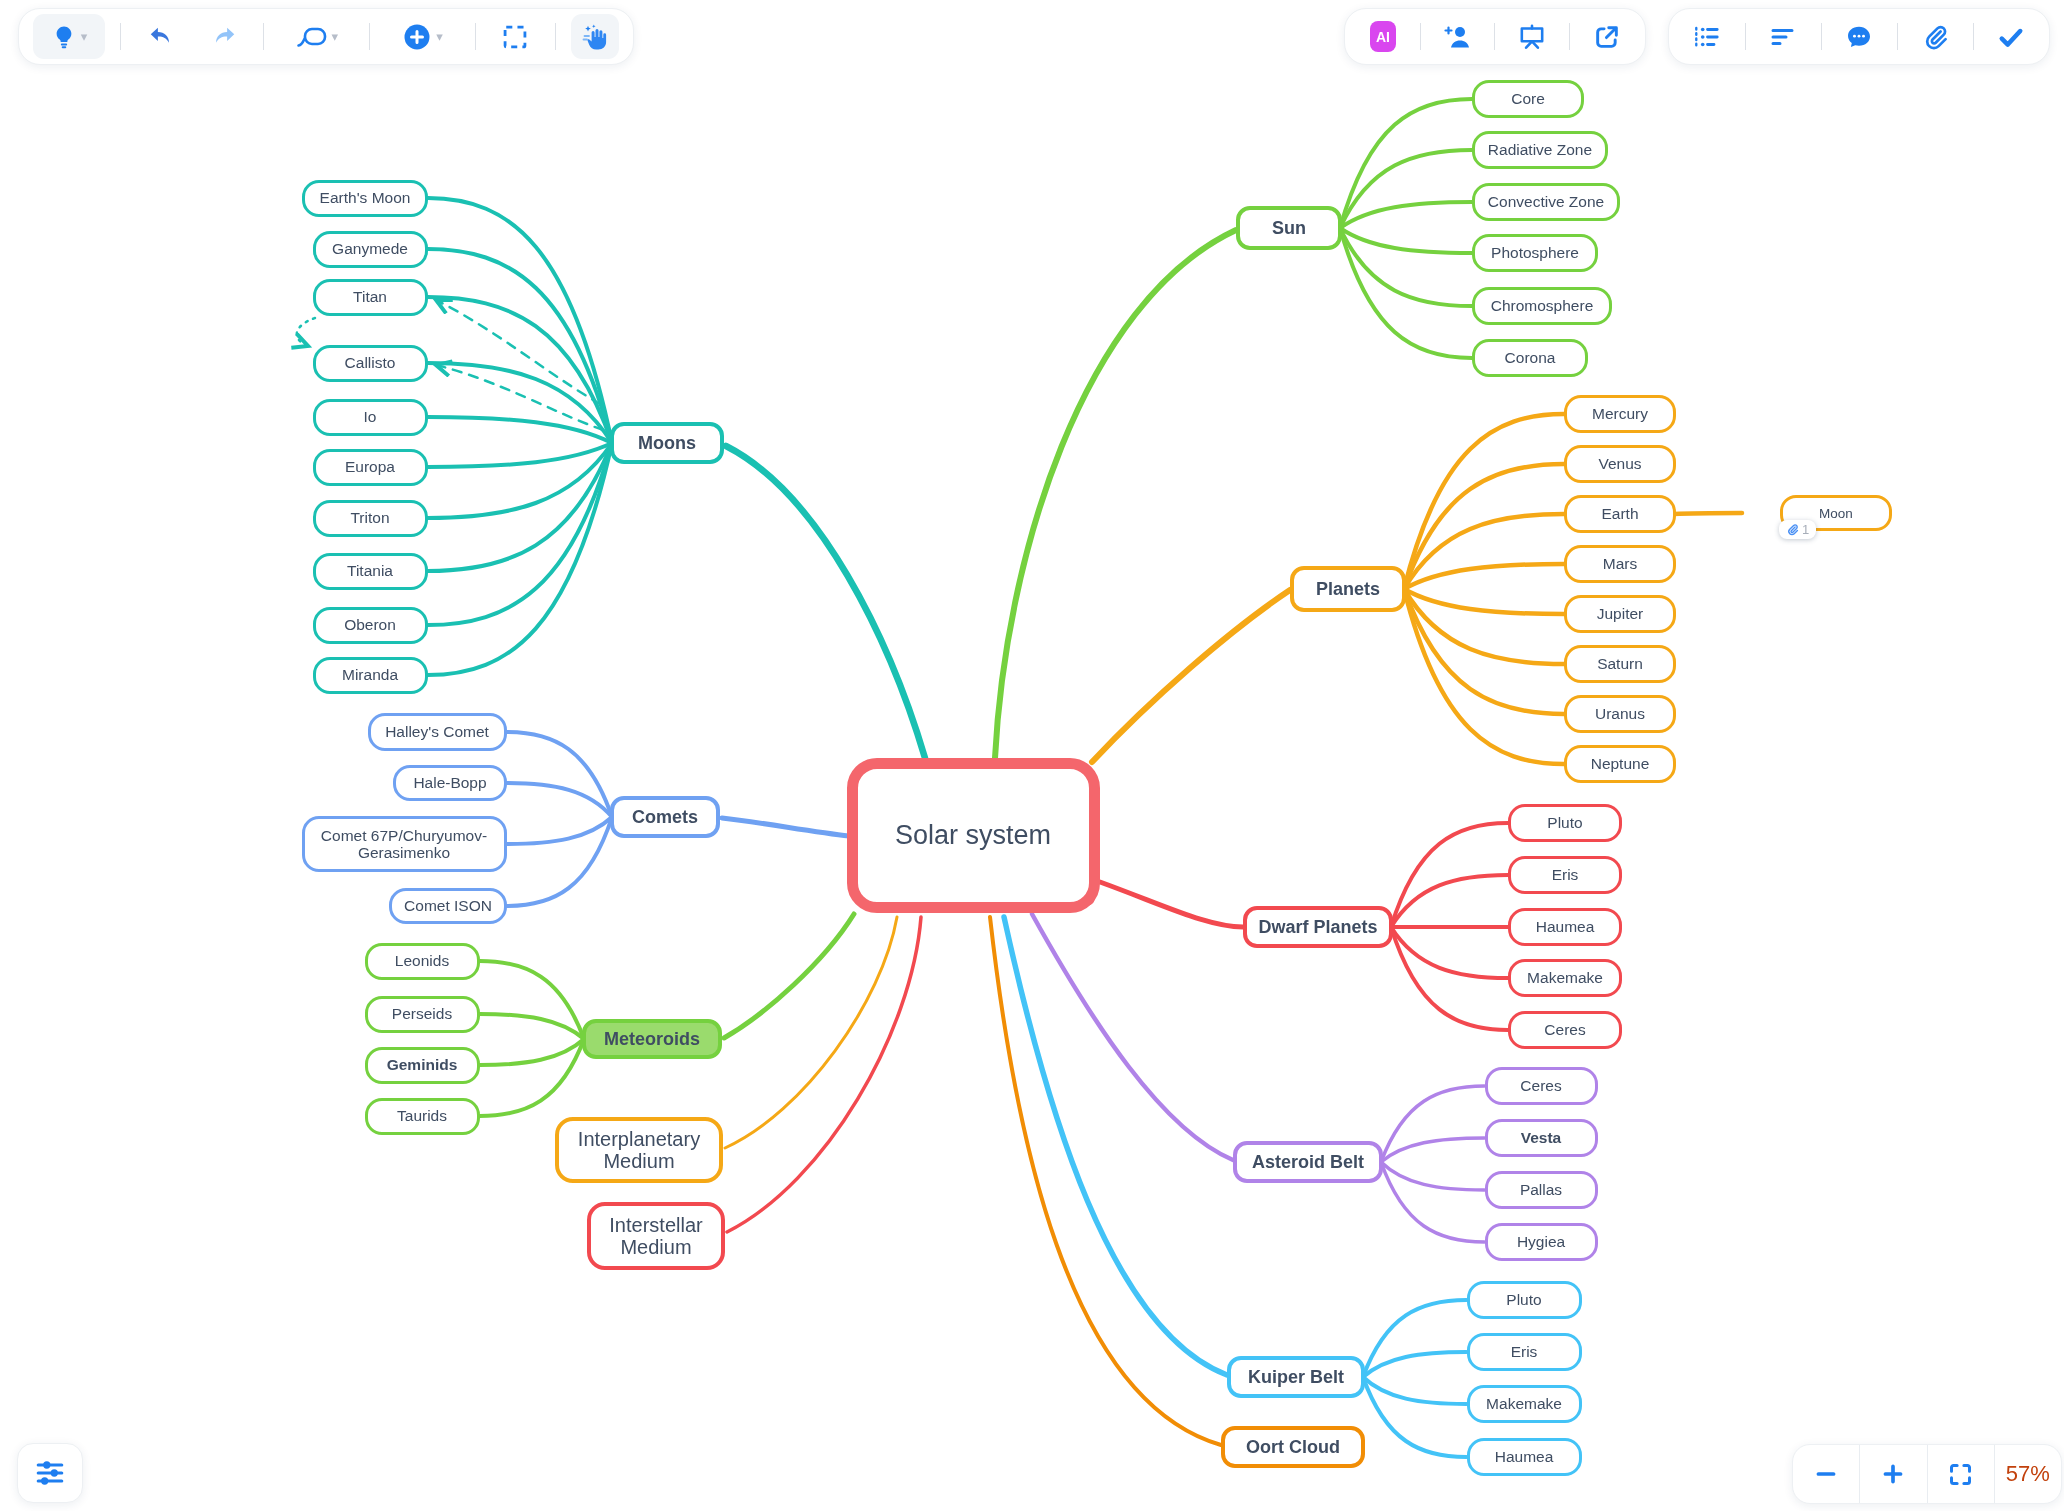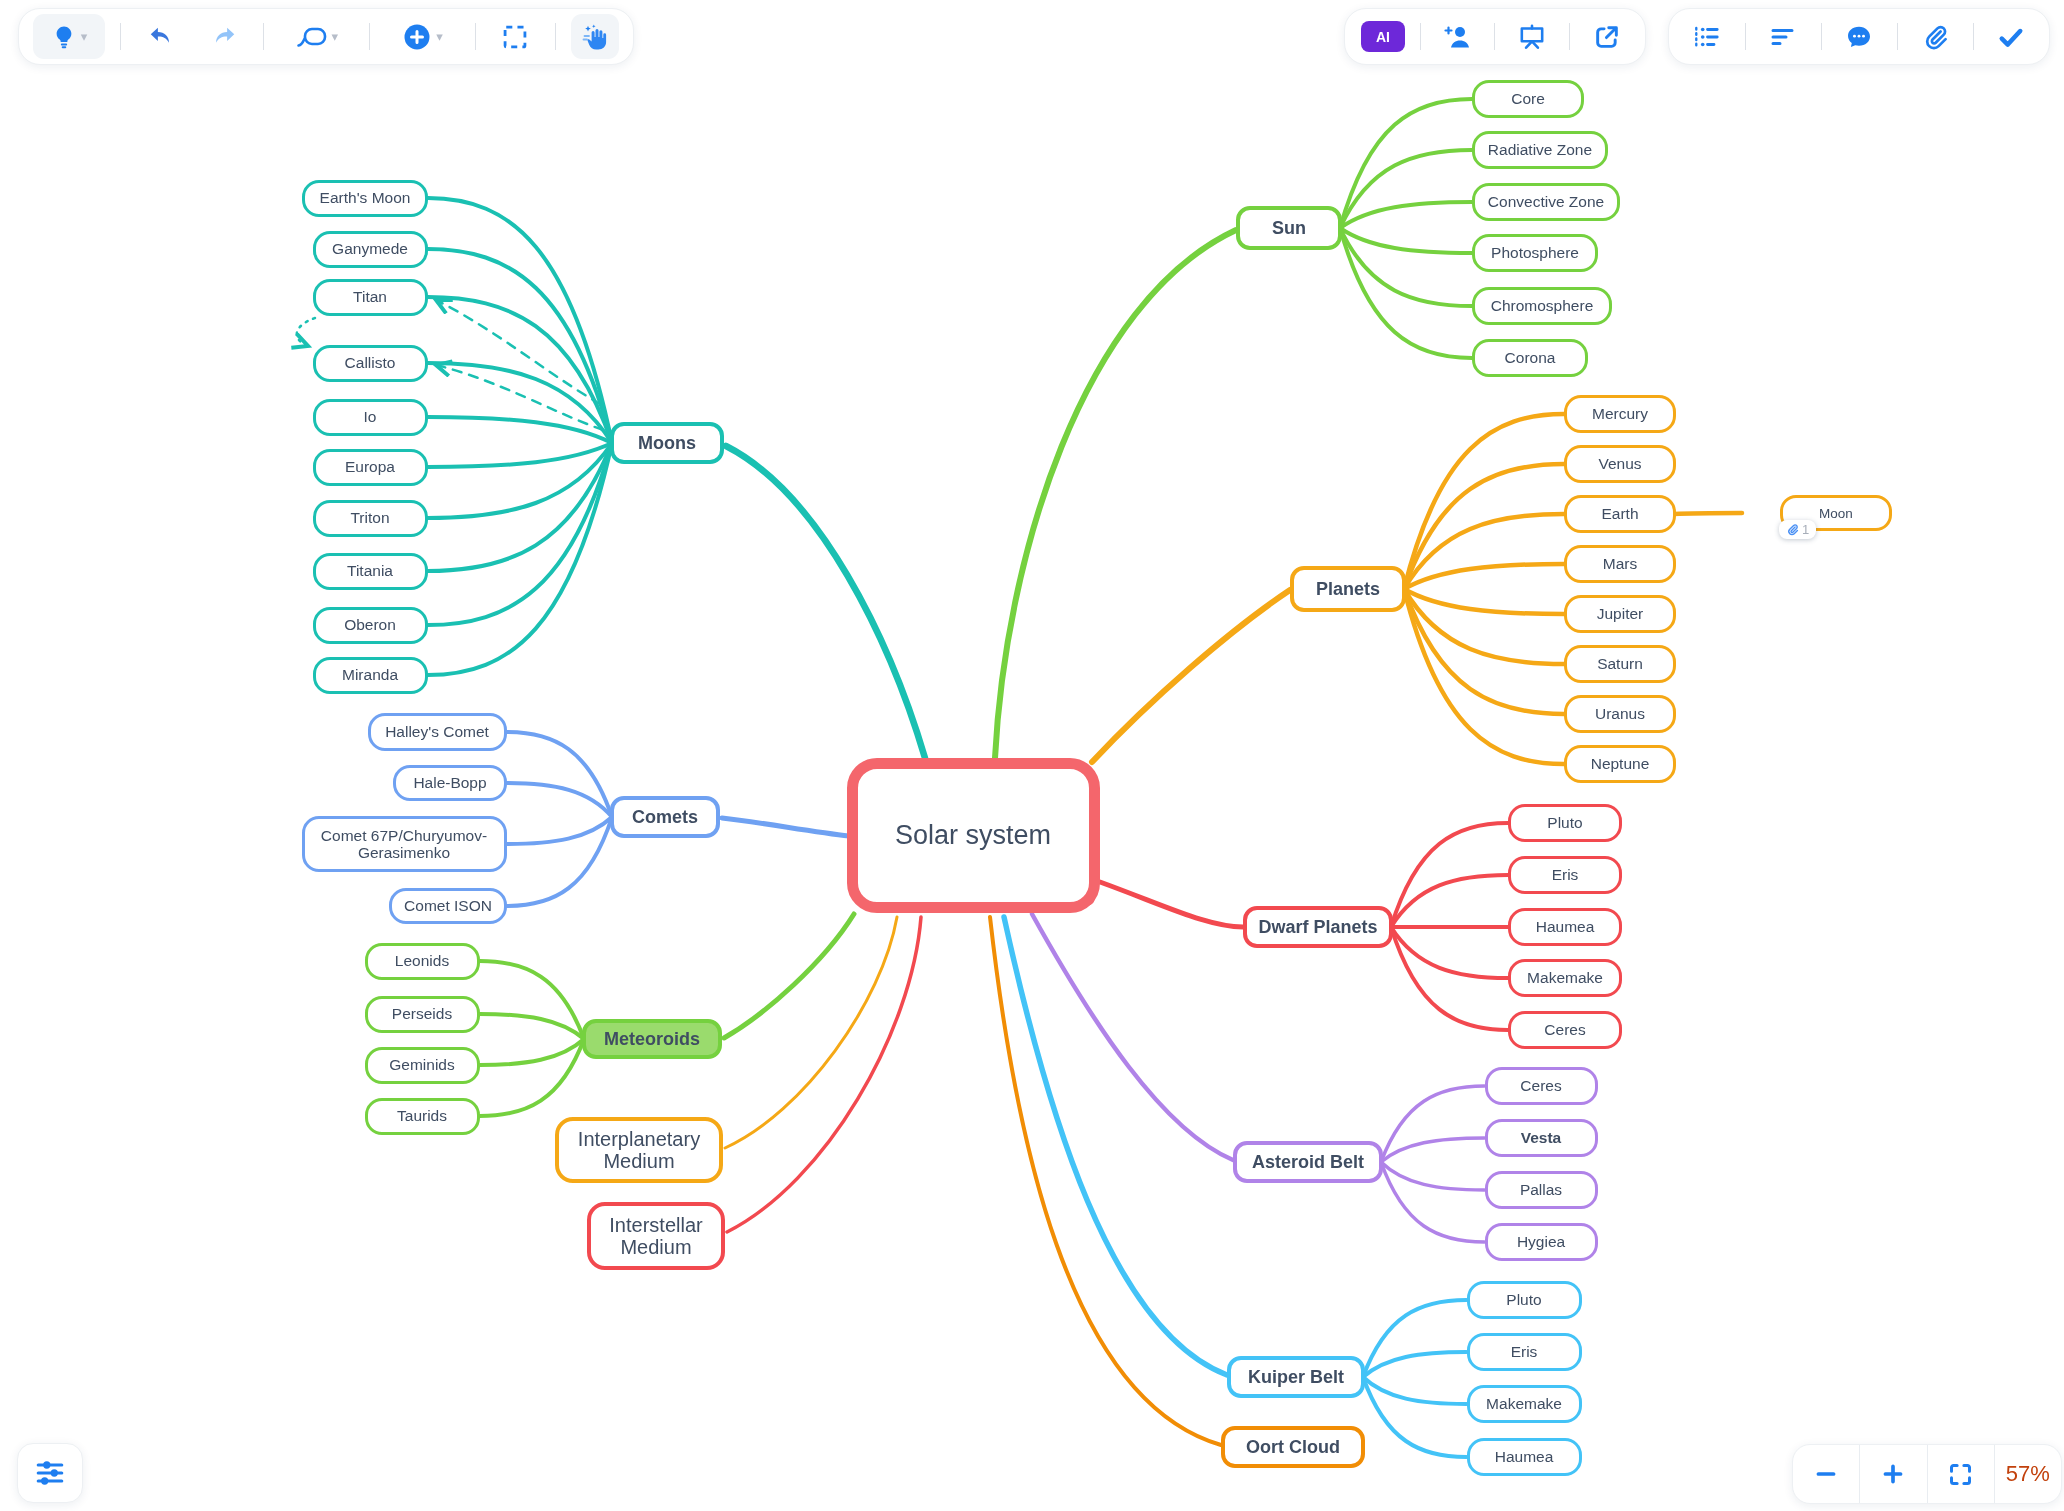--- a/index.html
+++ b/index.html
@@ -19,22 +19,22 @@
     border-radius:8px;padding:2px 7px;box-shadow:0 1px 5px rgba(40,60,90,.28);z-index:4;cursor:pointer;}
   .attach-badge .cnt{font-size:13px;color:#a7aeb9;}
   .pill{position:absolute;display:flex;align-items:center;background:#fff;border:1px solid #edf0f3;
     border-radius:22px;box-shadow:0 2px 10px rgba(25,45,90,.08);height:57px;z-index:10;
     justify-content:space-between;box-sizing:border-box;}
   .tbtn{display:flex;align-items:center;justify-content:center;height:45px;min-width:48px;border:none;
     background:transparent;border-radius:11px;cursor:pointer;padding:0 2px;}
   .tbtn.hl{background:#f2f5f8;}
   .caret{color:#b6bdc9;font-size:13px;margin-left:4px;}
   .vdiv{width:1px;height:27px;background:#dde1e7;}
-  .ai-badge{display:flex;align-items:center;justify-content:center;width:44px;height:31px;
-    border-radius:8px;background:#6d28d9;color:#fff;font-weight:bold;font-size:14px;}
+  .ai-badge{display:flex;align-items:center;justify-content:center;width:26px;height:31px;
+    border-radius:8px;background:#d946ef;color:#fff;font-weight:bold;font-size:14px;}
   #pill-left{left:18px;top:8px;width:616px;padding:0 14px;}
   #pill-right-a{left:1344px;top:8px;width:302px;padding:0 14px;}
   #pill-right-b{left:1668px;top:8px;width:382px;padding:0 14px;}
   #btn-view-settings{position:absolute;left:17px;top:1443px;width:66px;height:60px;background:#fff;
     border:1px solid #edf0f3;border-radius:16px;box-shadow:0 2px 10px rgba(25,45,90,.08);
     display:flex;align-items:center;justify-content:center;cursor:pointer;z-index:10;}
   #zoom-pill{position:absolute;left:1792px;top:1444px;width:268px;height:58px;background:#fff;
     border:1px solid #edf0f3;border-radius:18px;box-shadow:0 2px 10px rgba(25,45,90,.08);
     display:flex;z-index:10;overflow:hidden;}
   #zoom-pill .seg{flex:1;display:flex;align-items:center;justify-content:center;border:none;
@@ -167,21 +167,21 @@
     </div>
     <div class="mm-node lvl-hub" style="left: 582px; top: 1019px; width: 140px; height: 40px; border-color: rgb(117, 209, 63); background: rgb(154, 219, 109);">
       <span>Meteoroids</span>
     </div>
     <div class="mm-node lvl-child" style="left: 364.5px; top: 942.5px; width: 115px; height: 37px; border-color: rgb(117, 209, 63);">
       <span>Leonids</span>
     </div>
     <div class="mm-node lvl-child" style="left: 364.5px; top: 995.5px; width: 115px; height: 37px; border-color: rgb(117, 209, 63);">
       <span>Perseids</span>
     </div>
-    <div class="mm-node lvl-child" style="left: 364.5px; top: 1046.5px; width: 115px; height: 37px; border-color: rgb(117, 209, 63);">
+    <div class="mm-node lvl-child" style="left: 364.5px; top: 1046.5px; width: 115px; height: 37px; border-color: rgb(117, 209, 63); font-weight: bold;">
       <span>Geminids</span>
     </div>
     <div class="mm-node lvl-child" style="left: 364.5px; top: 1097.5px; width: 115px; height: 37px; border-color: rgb(117, 209, 63);">
       <span>Taurids</span>
     </div>
     <div class="mm-node lvl-med wrap" style="left: 555px; top: 1117px; width: 168px; height: 66px; border-color: rgb(245, 168, 22);">
       <span>Interplanetary Medium</span>
     </div>
     <div class="mm-node lvl-med wrap" style="left: 587px; top: 1202px; width: 138px; height: 68px; border-color: rgb(242, 73, 79);">
       <span>Interstellar Medium</span>

